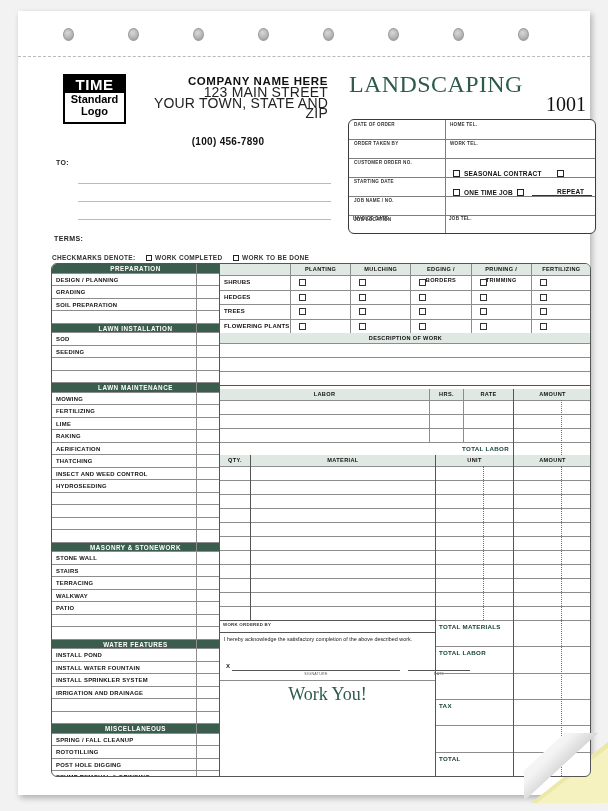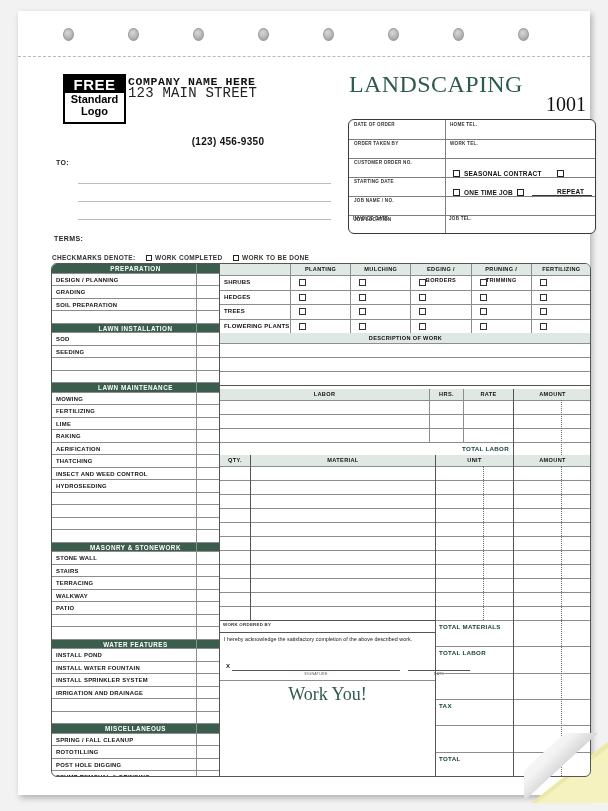--- a/index.html
+++ b/index.html
@@ -53,21 +53,21 @@
     text-align:center;
   }
   #logo-free{
     background:#000; color:#fff; font-weight:bold; font-size:15px;
     letter-spacing:.5px; line-height:15px; padding:1px 0 1px;
     font-family:"Liberation Sans", sans-serif;
   }
   .logo-line{ font-weight:bold; font-size:11px; line-height:12px; color:#000;
     font-family:"Liberation Sans", sans-serif;}
   #company{
-    position:absolute; left:110px; top:64px; width:200px; text-align:left;font-family:Liberation Mono, monospace;
+    position:absolute; left:110px; top:64px; width:200px; text-align:right;
   }
   #company .cname{ font-size:11.5px; font-weight:bold; letter-spacing:.6px; color:#111; }
   #company .cl{ font-size:14px; color:#222; line-height:10.5px; letter-spacing:.2px;}
   #phone{
     position:absolute; left:110px; top:125px; width:200px; text-align:center;
     font-size:10px; font-weight:bold; color:#111; letter-spacing:.3px;
   }
   #to-label{ position:absolute; left:38px; top:148px; font-size:7px; font-weight:bold; color:#222; letter-spacing:.3px;}
   .addr-line{ position:absolute; left:60px; width:253px; border-top:1.3px solid #bcbcbc; }
   #terms-label{ position:absolute; left:36px; top:224px; font-size:7px; font-weight:bold; color:#222; letter-spacing:.4px;}
@@ -147,30 +147,31 @@
       <div class="hole" style="left: 175px;"></div>
       <div class="hole" style="left: 240px;"></div>
       <div class="hole" style="left: 305px;"></div>
       <div class="hole" style="left: 370px;"></div>
       <div class="hole" style="left: 435px;"></div>
       <div class="hole" style="left: 500px;"></div>
     </div>
   <div id="perf"></div>
 
   <div id="logo-box">
-    <div id="logo-free">FREE</div>
+    <div id="logo-free">TIME</div>
     <div class="logo-line">Standard</div>
     <div class="logo-line">Logo</div>
   </div>
 
   <div id="company">
     <div class="cname">COMPANY NAME HERE</div>
     <div class="cl">123 MAIN STREET</div>
-  </div>
-  <div id="phone">(123) 456-9350</div>
+    <div class="cl">YOUR TOWN, STATE AND ZIP</div>
+  </div>
+  <div id="phone">(100) 456-7890</div>
 
   <div id="to-label">TO:</div>
   <div class="addr-line" style="top:172px"></div>
   <div class="addr-line" style="top:190px"></div>
   <div class="addr-line" style="top:208px"></div>
   <div id="terms-label">TERMS:</div>
 
   <div id="title-main">LANDSCAPING</div>
   <div id="invno">1001</div>
 

